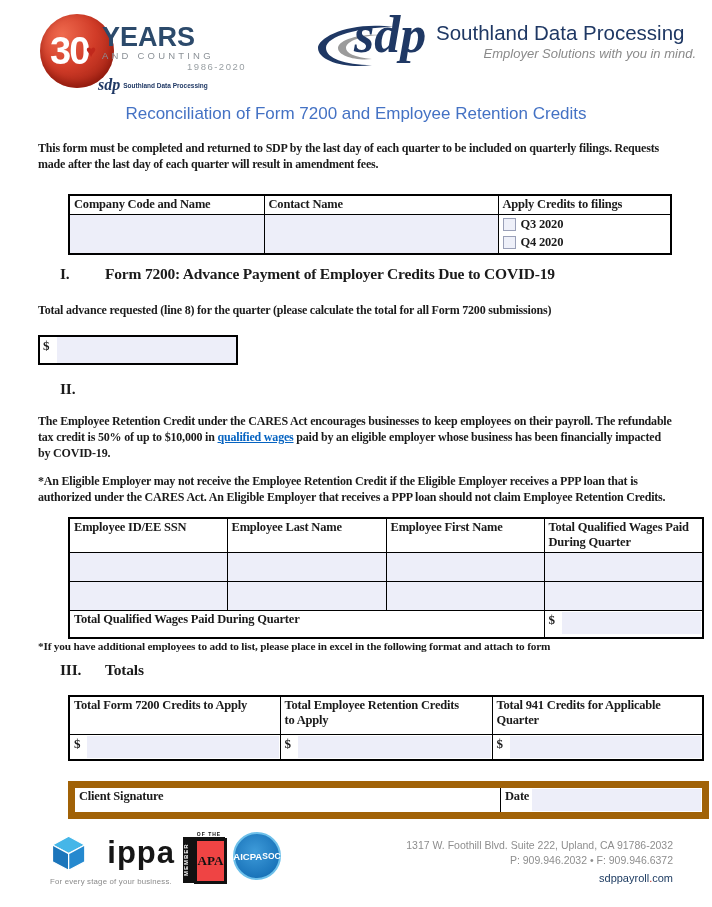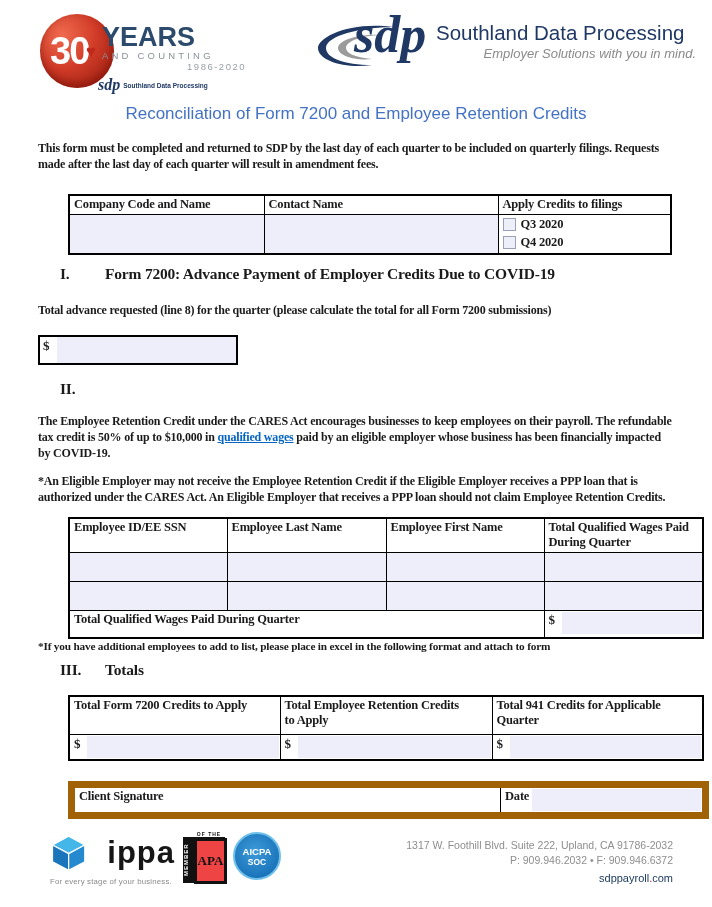--- a/index.html
+++ b/index.html
@@ -88,21 +88,21 @@
 
   .apa { position:absolute; top:831px; left:183px; width:44px; height:54px; font-family:"Liberation Sans",sans-serif; }
   .apa-ofthe { position:absolute; top:0; left:10px; font-size:5px; font-weight:700; color:#111; letter-spacing:1px; border-bottom:1px solid #111; width:32px; text-align:center; }
   .apa-member { position:absolute; top:6px; left:0; width:11px; height:46px; background:#111; color:#fff; font-size:6px; font-weight:700; writing-mode:vertical-rl; transform:rotate(180deg); text-align:center; letter-spacing:1px; }
   .apa-box { position:absolute; top:7px; left:11px; width:27px; height:40px; border:3px solid #111; background:#ef4444;
     display:flex; align-items:center; justify-content:center; font-family:"Liberation Serif",serif; font-weight:700; font-size:13px; color:#111; }
 
   .aicpa { position:absolute; top:832px; left:233px; width:48px; height:48px; border-radius:50%;
     background:radial-gradient(circle at 45% 40%, #3e9bd9 0%, #1b75bb 70%, #135a92 100%);
     border:2px solid #6ec0ea; box-sizing:border-box;
-    display:flex; flex-direction:column; align-items:center; justify-content:center;
+    display:flex; flex-direction:row; align-items:center; justify-content:center;
     font-family:"Liberation Sans",sans-serif; color:#fff; }
   .aicpa-l1 { font-weight:700; font-size:9.5px; line-height:11px; }
   .aicpa-l2 { font-weight:700; font-size:8.5px; line-height:10px; }
 
   .addr { position:absolute; top:838px; right:40px; text-align:right; font-family:"Liberation Sans",sans-serif; color:#8e8e8e; font-size:10.5px; line-height:15px; }
   .site { font-weight:400; font-size:11px; color:#17365d; margin-top:3px; }
   .site .dot { color:#c0281c; }
 </style>
 </head>
 <body>

